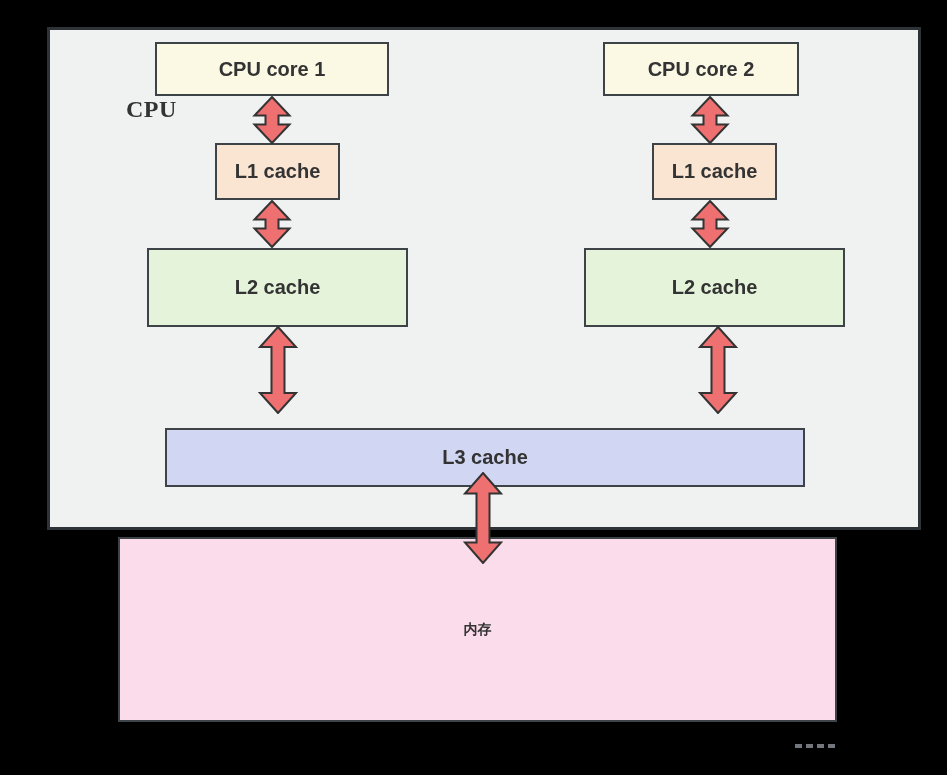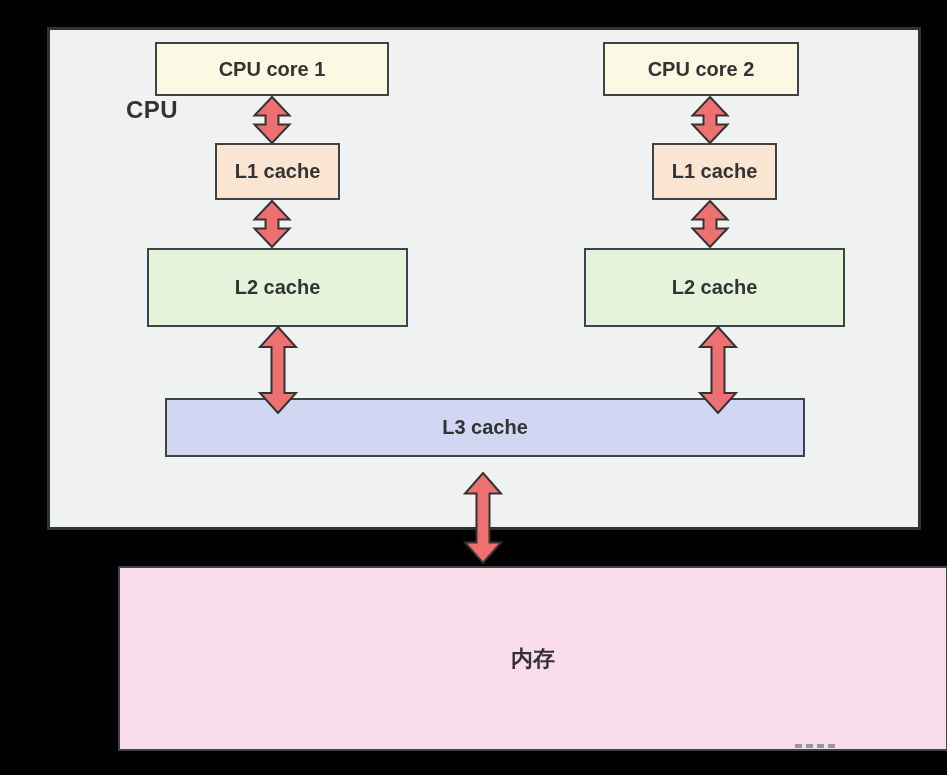--- a/index.html
+++ b/index.html
@@ -22,40 +22,41 @@
     border: 3px solid #2e3338;
     box-sizing: border-box;
   }
   .cpu-label {
     position: absolute;
     left: 76px; top: 66px;
     font-size: 24px;
     font-weight: bold;
     color: var(--text, #333);
     letter-spacing: 0.5px;
+    font-family: Liberation Serif, serif;
   }
   .node {
     position: absolute;
     box-sizing: border-box;
     border: 2px solid #3e4347;
     display: flex;
     align-items: center;
     justify-content: center;
     font-size: 20px;
     font-weight: bold;
     color: var(--text, #333);
   }
   .cpu-core-1 { left: 155px; top: 42px;  width: 234px; height: 54px; }
   .cpu-core-2 { left: 603px; top: 42px;  width: 196px; height: 54px; }
   .l1-left    { left: 215px; top: 143px; width: 125px; height: 57px; }
   .l1-right   { left: 652px; top: 143px; width: 125px; height: 57px; }
   .l2-left    { left: 147px; top: 248px; width: 261px; height: 79px; }
   .l2-right   { left: 584px; top: 248px; width: 261px; height: 79px; }
-  .l3         { left: 165px; top: 398px; width: 640px; height: 59px; }
-  .memory     { left: 118px; top: 566px; width: 830px; height: 185px; font-size: 22px; }
+  .l3         { left: 165px; top: 428px; width: 640px; height: 59px; }
+  .memory     { left: 118px; top: 537px; width: 719px; height: 185px; font-size: 14px; }
   .arrow {
     position: absolute;
     width: 40px;
   }
   .arrow path {
     fill: var(--arrow-fill, #ee7070);
     stroke: var(--arrow-stroke, #333);
     stroke-width: 2;
     stroke-linejoin: miter;
   }

